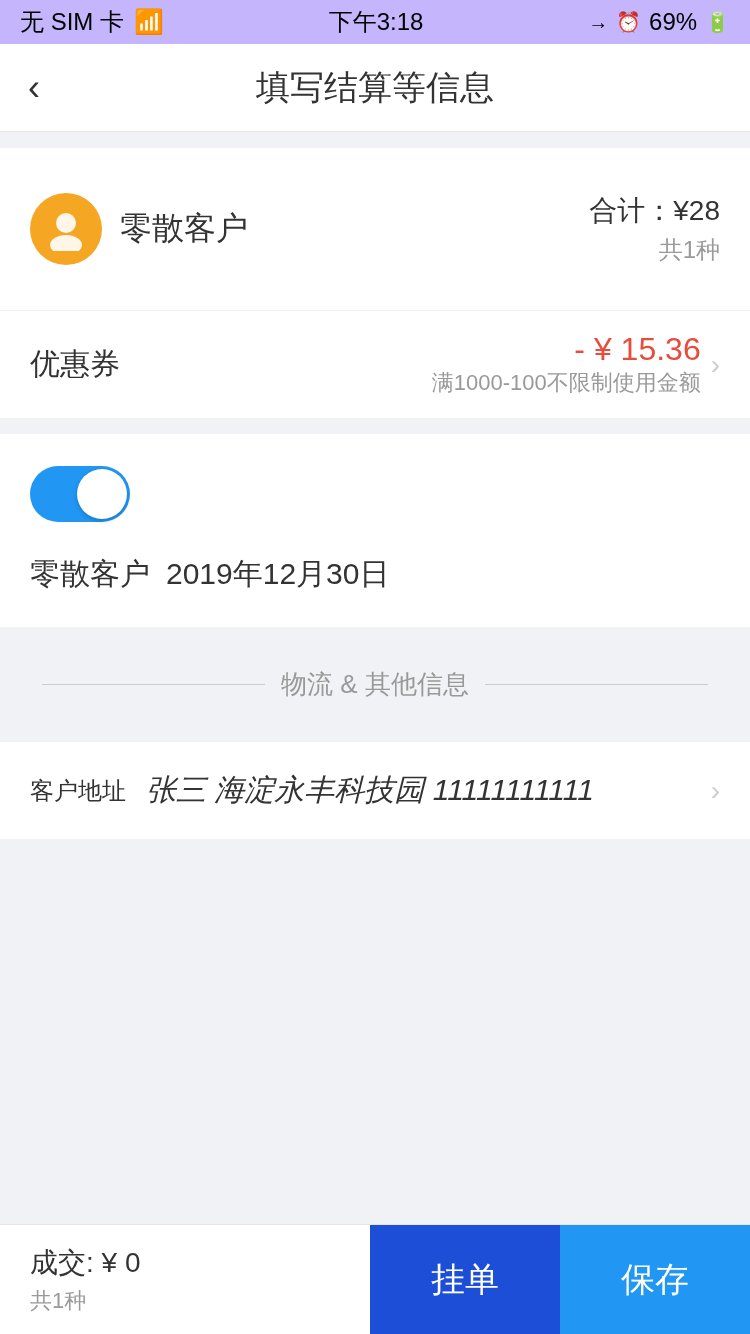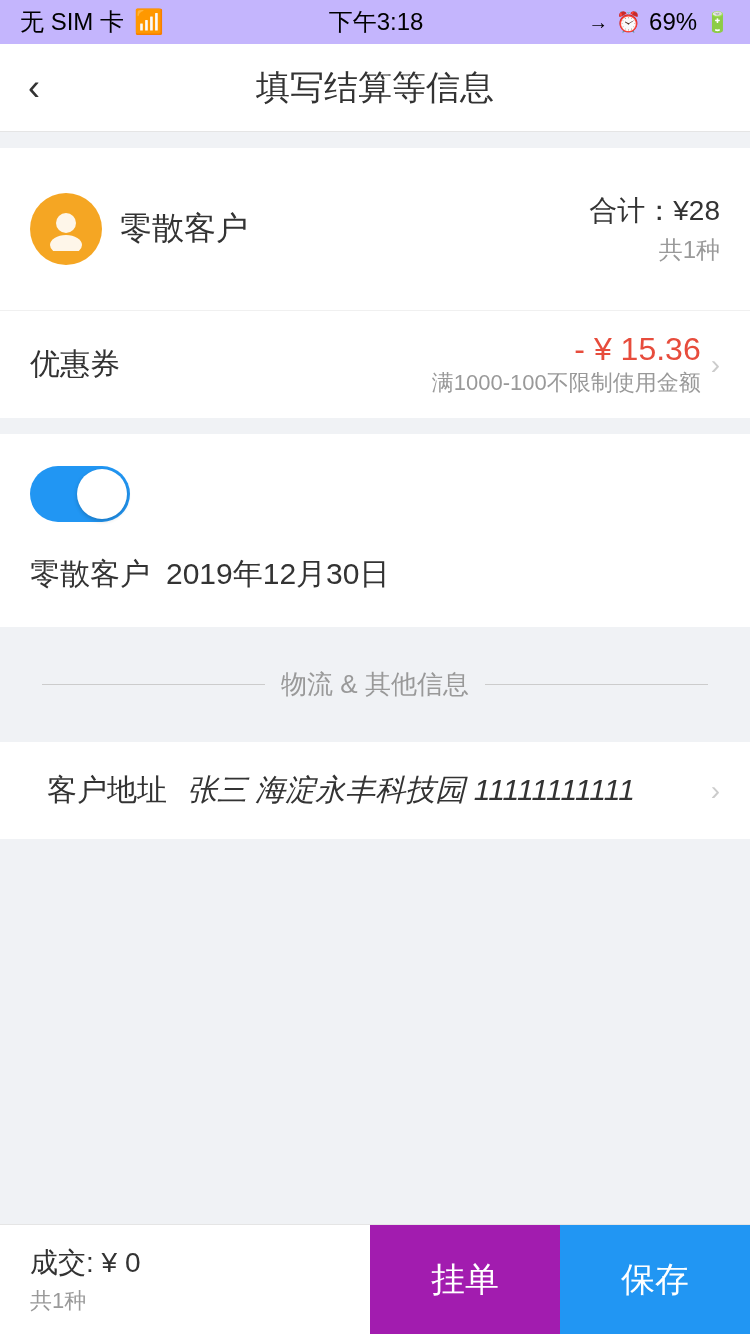--- a/index.html
+++ b/index.html
@@ -205,21 +205,21 @@
     .address-section {
       background: #fff;
       margin-bottom: 16px;
     }
     .address-row {
       display: flex;
       align-items: center;
       justify-content: space-between;
       padding: 28px 30px;
     }
-    .address-label { font-size: 30px; color: #333; flex-shrink: 0; margin-right: 20px; margin-left: 17px; }
+    .address-label { font-size: 24px; color: #333; flex-shrink: 0; margin-right: 20px; }
     .address-value { font-size: 30px; color: #333; flex: 1; font-style: italic; }
     .address-chevron { font-size: 28px; color: #ccc; }
 
     
     .bottom-bar {
       position: fixed;
       bottom: 0;
       left: 0;
       width: 750px;
       height: 110px;
@@ -240,21 +240,21 @@
     .bottom-btn {
       width: 190px;
       display: flex;
       align-items: center;
       justify-content: center;
       font-size: 34px;
       color: #fff;
       cursor: pointer;
       font-weight: 500;
     }
-    .btn-hang { background: #a21caf; }
+    .btn-hang { background: #1d4ed8; }
     .btn-save { background: #2196F3; }
 
     .content-area {
       padding-bottom: 110px;
     }
   </style>
 </head>
 <body>
 
 <div class="status-bar">

